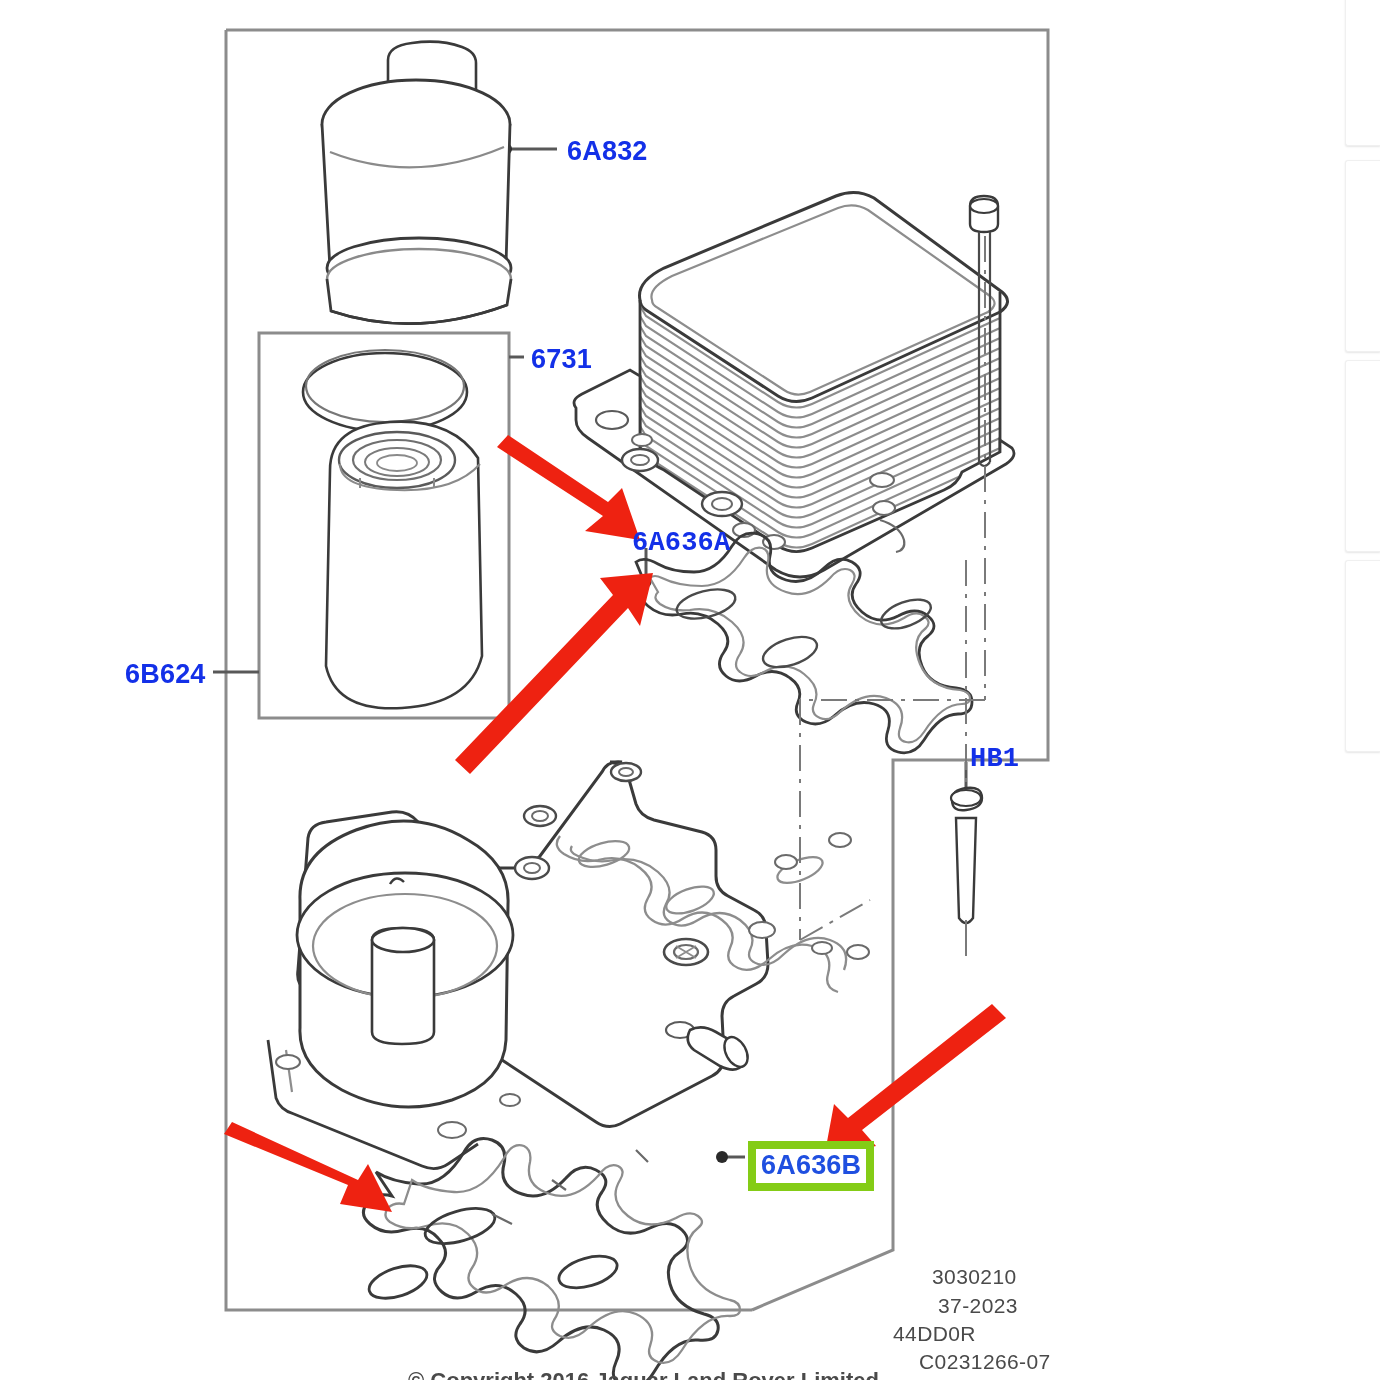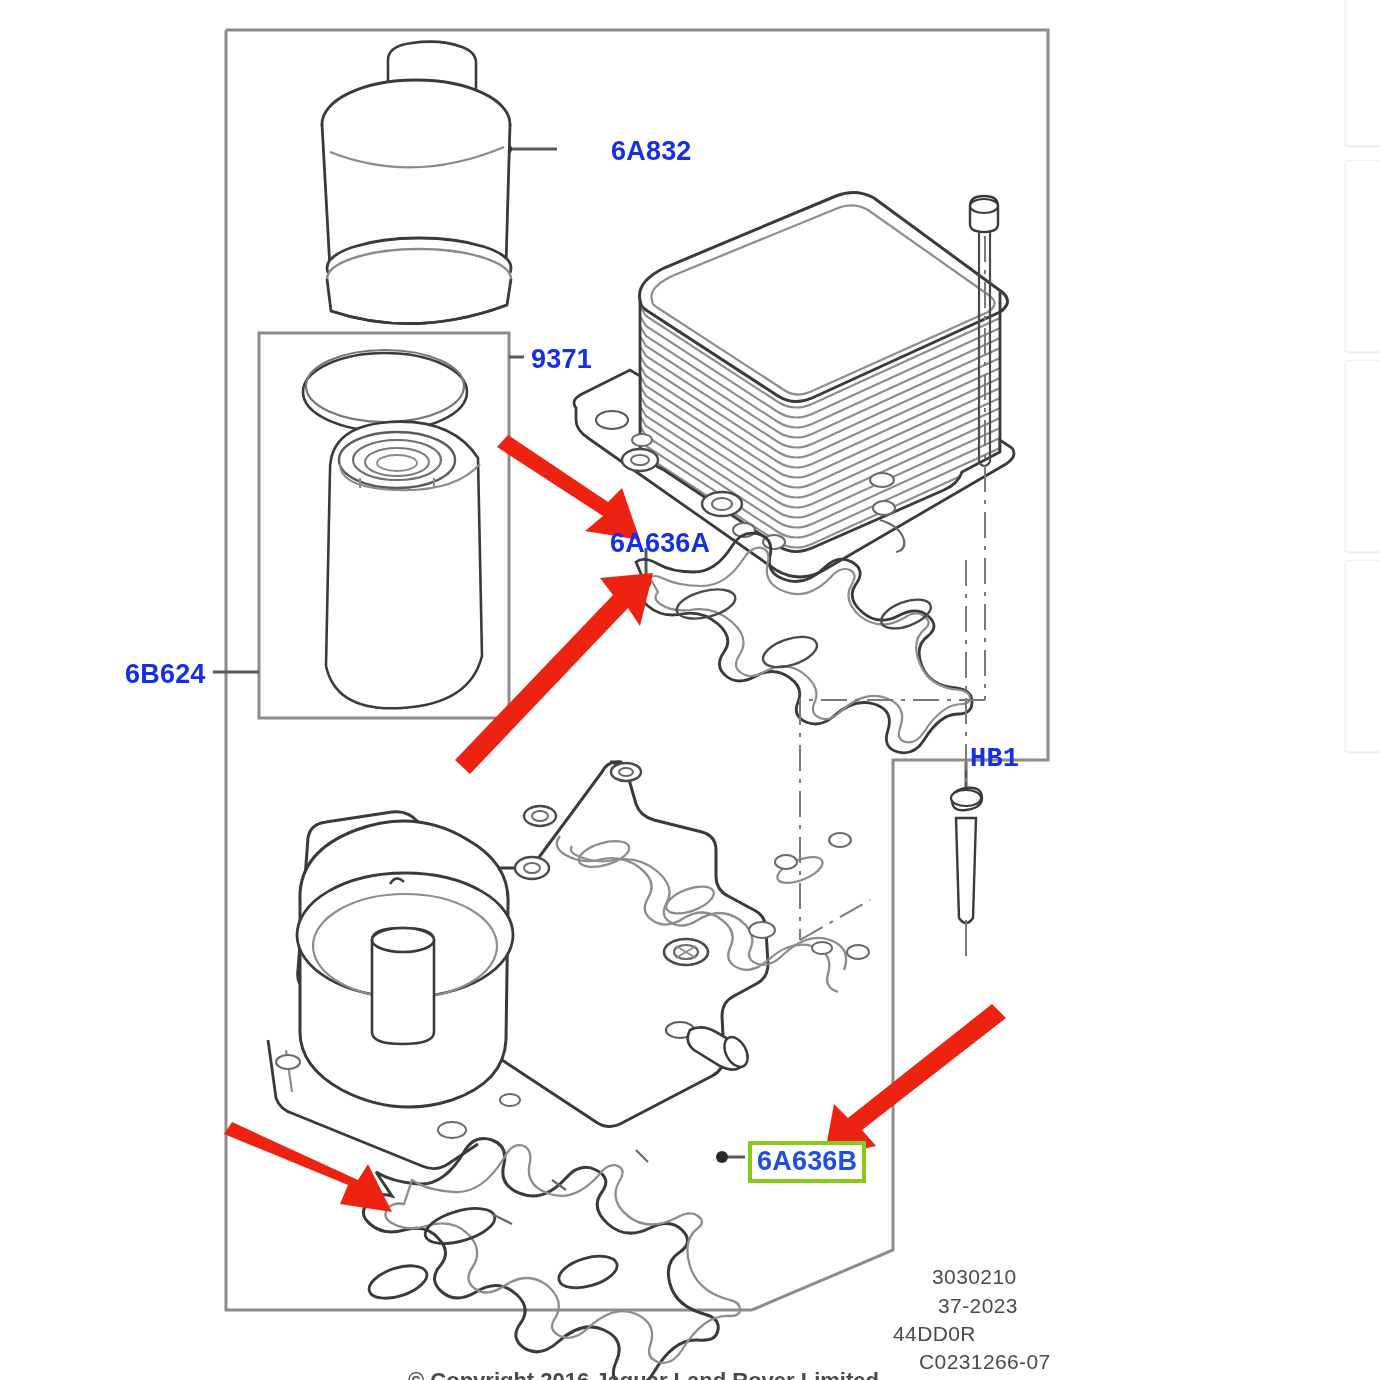--- a/index.html
+++ b/index.html
@@ -31,21 +31,21 @@
     color:#1330e8;
     font-weight:bold;
     font-size:27px;
     letter-spacing:.2px;
     white-space:nowrap;
     font-family:"Liberation Sans", sans-serif;
   }
   .lbl-selected{
     color:#1f4fe0;
     background:#ffffff;
-    border:4px solid #84cc16;
+    border:8px solid #84cc16;
     padding:1px 5px 2px 5px;
     box-shadow:inset 0 0 0 2px #ffffff;
   }
   .meta{
     position:absolute;
     color:#4a4a4a;
     font-size:21px;
     font-family:"Liberation Sans", sans-serif;
     white-space:nowrap;
     letter-spacing:.4px;
@@ -311,23 +311,23 @@
 
   </svg>
 
   <div class="right-rail">
     <div class="right-card" style="top:-6px;height:150px;"></div>
     <div class="right-card" style="top:160px;height:190px;"></div>
     <div class="right-card" style="top:360px;height:190px;"></div>
     <div class="right-card" style="top:560px;height:190px;"></div>
   </div>
 
-  <div class="lbl" style="left:567px;top:136px;margin-left:44px;">6A832</div>
-  <div class="lbl" style="left:531px;top:344px;">9371</div>
-  <div class="lbl" style="left:610px;top:528px;">6A636A</div>
+  <div class="lbl" style="left:567px;top:136px;">6A832</div>
+  <div class="lbl" style="left:531px;top:344px;">6731</div>
+  <div class="lbl" style="left:632px;top:528px;font-family:Liberation Mono, monospace;">6A636A</div>
   <div class="lbl" style="left:125px;top:659px;">6B624</div>
   <div class="lbl" style="left:970px;top:744px;font-family:Liberation Mono, monospace;">HB1</div>
   <div class="lbl lbl-selected" style="left:748px;top:1141px;">6A636B</div>
 
   <div class="meta" style="left:932px;top:1265px;">3030210</div>
   <div class="meta" style="left:938px;top:1294px;">37-2023</div>
   <div class="meta" style="left:893px;top:1322px;">44DD0R</div>
   <div class="meta" style="left:919px;top:1350px;">C0231266-07</div>
 
   <div class="copyright" style="left:408px;top:1368px;">© Copyright  2016  Jaguar Land Rover Limited</div>

